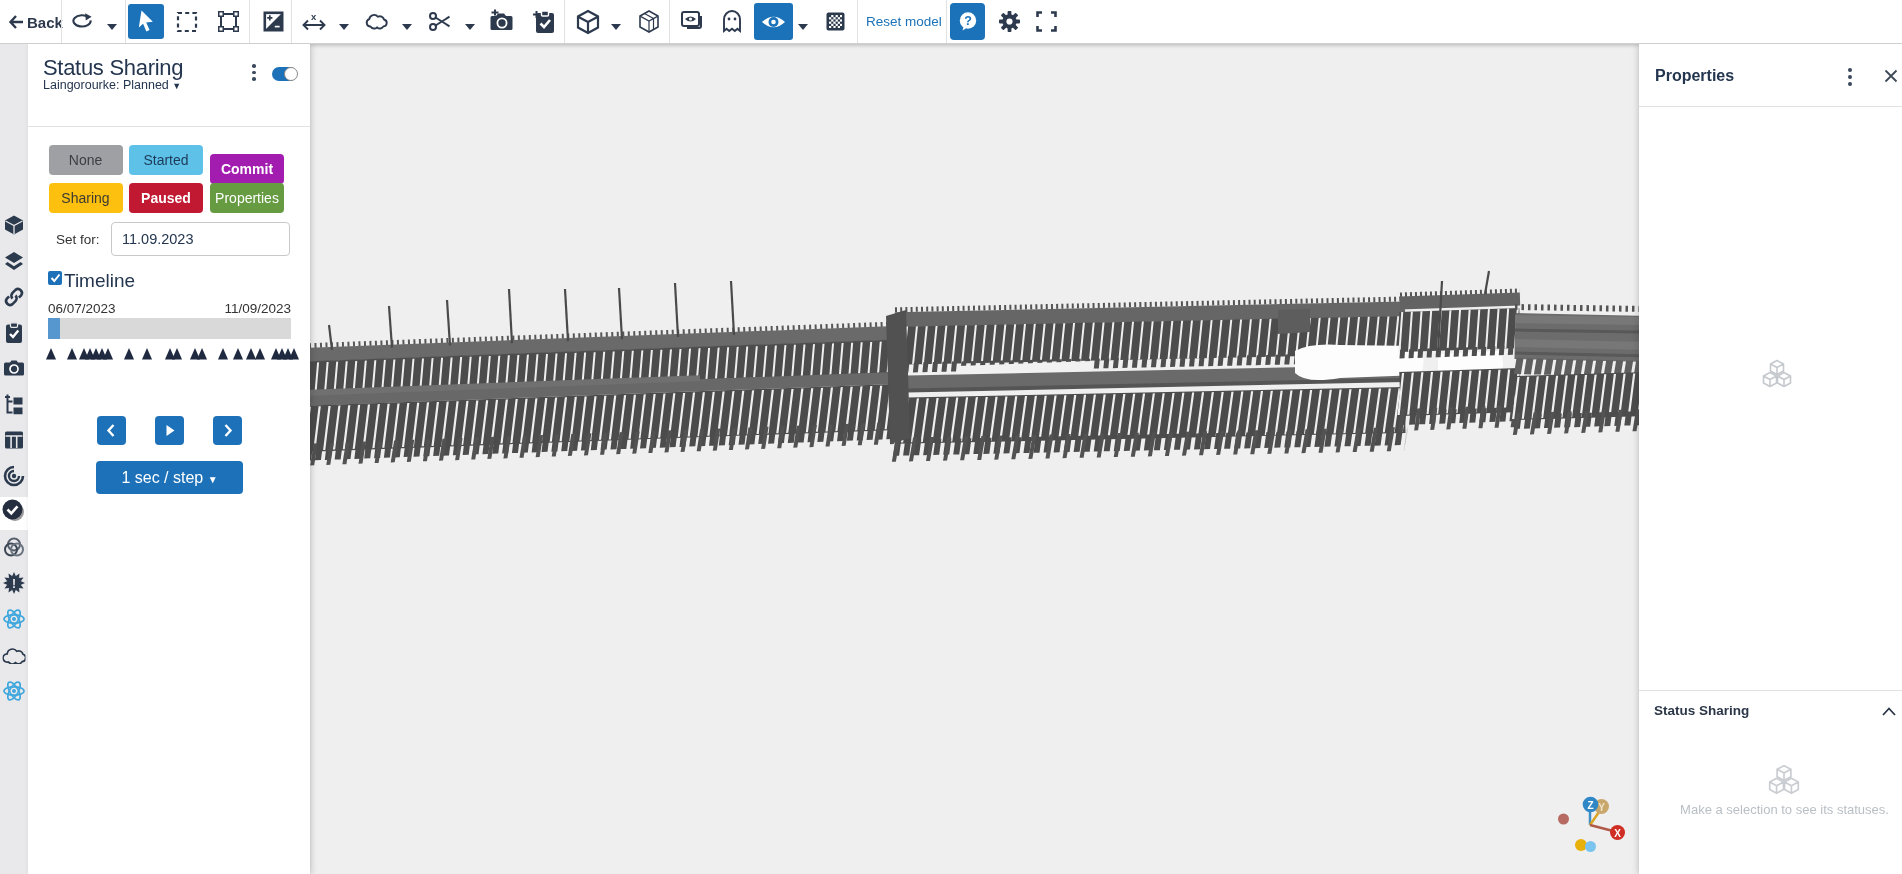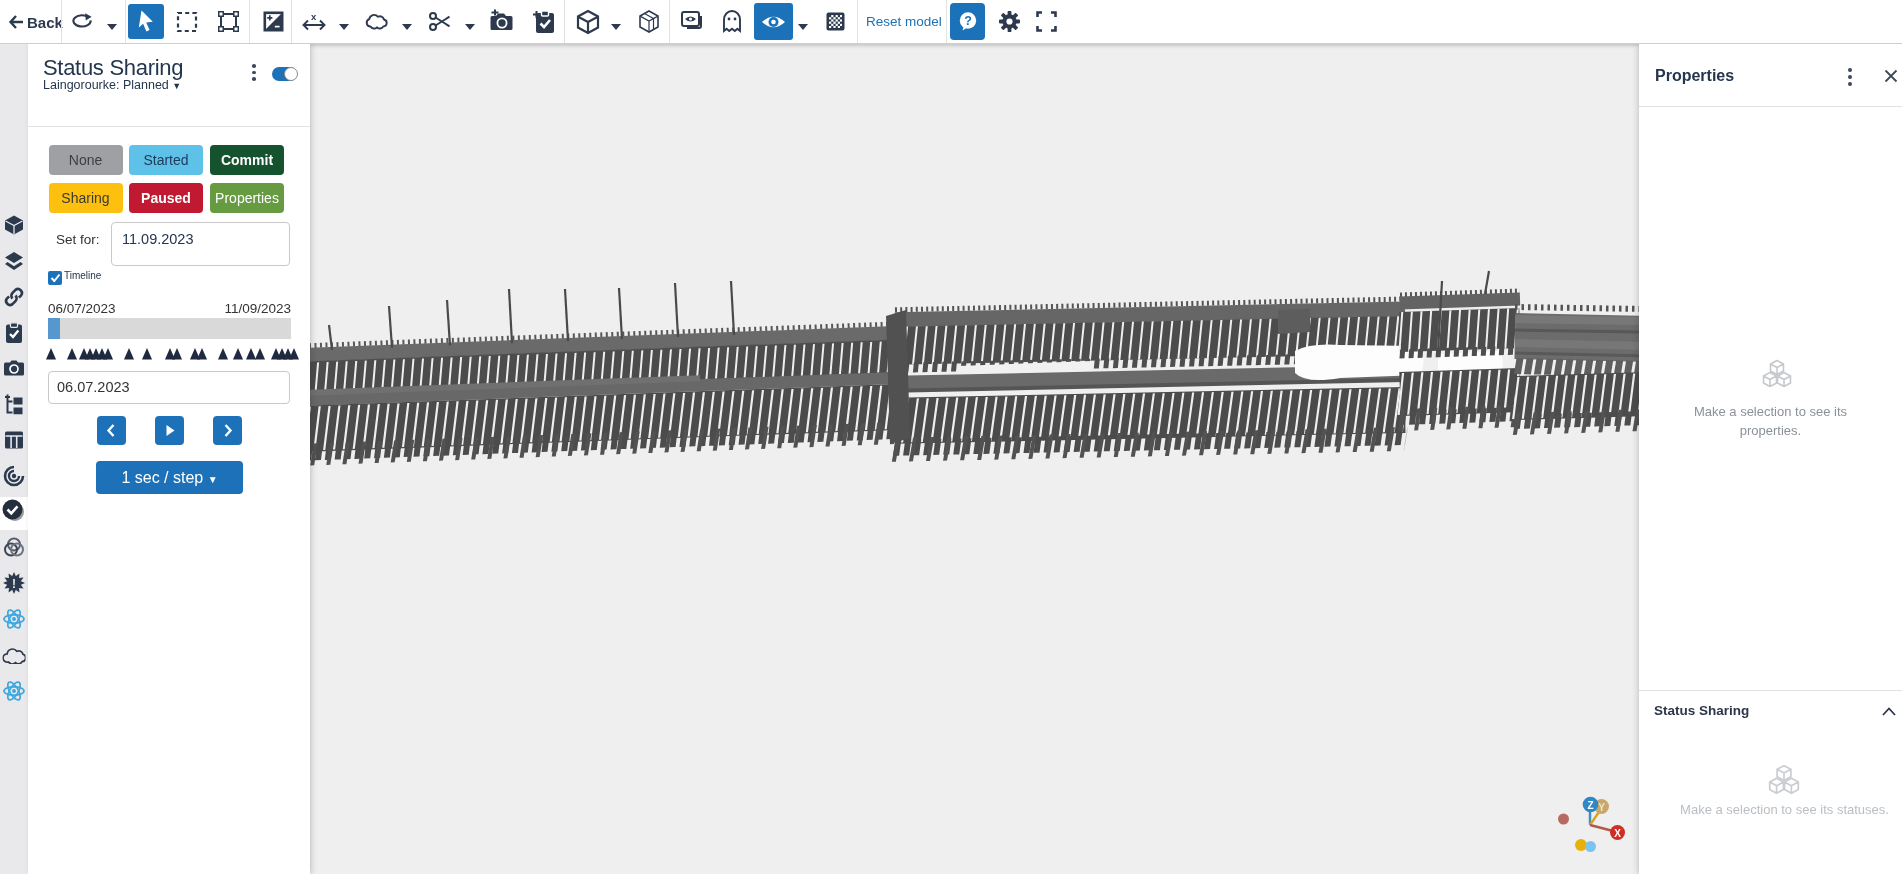--- a/index.html
+++ b/index.html
@@ -351,31 +351,31 @@
       <div style="width:3.6px;height:3.6px;border-radius:50%;background:#3c4a5d;margin-bottom:3px"></div>
       <div style="width:3.6px;height:3.6px;border-radius:50%;background:#3c4a5d;margin-bottom:3px"></div>
       <div style="width:3.6px;height:3.6px;border-radius:50%;background:#3c4a5d"></div>
     </div>
   <div style="position:absolute;left:244px;top:23px;width:25px;height:14px;border-radius:7px;background:#1d71b8"></div>
   <div style="position:absolute;left:256px;top:22.5px;width:14px;height:14px;border-radius:50%;background:#fff;border:1px solid #8a8a8a"></div>
   <div style="position:absolute;left:15px;top:34px;font-size:12.5px;color:#24364f">Laingorourke: Planned <span style="font-size:9px">▼</span></div>
   <div style="position:absolute;left:0;top:82px;width:282px;border-top:1px solid #e2e2e2"></div>
   <div class="btn" style="left:20.5px;top:101px;background:#9ea0a3;color:#3b3e44">None</div>
   <div class="btn" style="left:101px;top:101px;background:#5ec1e8;color:#1d3a57">Started</div>
-  <div class="btn" style="left:182px;top:101px;background:#14532d;color:#fff;font-weight:bold">Commit</div>
+  <div class="btn" style="left:182px;top:110px;background:#a21caf;color:#fff;font-weight:bold">Commit</div>
   <div class="btn" style="left:20.5px;top:139px;background:#fdc00f;color:#3c3a33">Sharing</div>
   <div class="btn" style="left:101px;top:139px;background:#c11931;color:#fff;font-weight:bold">Paused</div>
   <div class="btn" style="left:182px;top:139px;background:#669b41;color:#fff">Properties</div>
   <div style="position:absolute;left:28px;top:188px;font-size:13.5px;color:#333">Set for:</div>
-  <div style="position:absolute;left:83px;top:178px;width:179px;height:44px;border:1px solid #c9c9c9;border-radius:4px;font-size:14.5px;color:#24364f;line-height:32px;padding-left:10px">11.09.2023</div>
+  <div style="position:absolute;left:83px;top:178px;width:179px;height:34px;border:1px solid #c9c9c9;border-radius:4px;font-size:14.5px;color:#24364f;line-height:32px;padding-left:10px">11.09.2023</div>
   <div style="position:absolute;left:20px;top:227px;width:14px;height:14px;background:#1d71b8;border-radius:2px"></div>
   <svg style="position:absolute;left:22px;top:229px" width="11" height="10" viewBox="0 0 11 10">
       <path d="M1.5 5 L4.3 8 L9.5 1.5" stroke="#fff" stroke-width="2" fill="none"></path>
     </svg>
-  <div style="position:absolute;left:36px;top:226px;font-size:10px;color:#24364f">Timeline</div>
+  <div style="position:absolute;left:36px;top:226px;font-size:19px;color:#24364f">Timeline</div>
   <div style="position:absolute;left:20px;top:257px;font-size:13.5px;color:#333">06/07/2023</div>
   <div style="position:absolute;left:263px;top:257px;font-size:13.5px;color:#333;transform:translateX(-100%)">11/09/2023</div>
   <div style="position:absolute;left:20px;top:274px;width:243px;height:21px;background:#d9d9d9"></div>
   <div style="position:absolute;left:20px;top:274px;width:12px;height:21px;background:#5697d0"></div>
   <div style="position:absolute;left:-28px;top:-44px">
       <svg style="position:absolute;left:0;top:0" width="310" height="874" viewBox="0 0 310 874">
         <g fill="#1f2940">
           <path d="M46 359.5 L51 348 L56 359.5 Z"></path>
           <path d="M67 359.5 L72 348 L77 359.5 Z"></path>
           <path d="M79 359.5 L84 348 L89 359.5 Z"></path>
@@ -393,21 +393,20 @@
           <path d="M233 359.5 L238 348 L243 359.5 Z"></path>
           <path d="M246 359.5 L251 348 L256 359.5 Z"></path>
           <path d="M255 359.5 L260 348 L265 359.5 Z"></path>
           <path d="M271 359.5 L276 348 L281 359.5 Z"></path>
           <path d="M277 359.5 L282 348 L287 359.5 Z"></path>
           <path d="M283 359.5 L288 348 L293 359.5 Z"></path>
           <path d="M289 359.5 L294 348 L299 359.5 Z"></path>
         </g>
       </svg>
     </div>
-  <div style="position:absolute;left:20px;top:327px;width:242px;height:33px;border:1px solid #c9c9c9;border-radius:4px;font-size:14.5px;color:#333;line-height:31px;padding-left:8px">06.07.2023</div>
   <div class="bblue" style="left:69px;top:372px;width:29px;height:29px"><svg width="29" height="29" viewBox="0 0 29 29">
         <path d="M16.5 9 L11.5 14.5 L16.5 20" stroke="#fff" stroke-width="2.4" fill="none"></path>
       </svg></div>
   <div class="bblue" style="left:127px;top:372px;width:29px;height:29px"><svg width="29" height="29" viewBox="0 0 29 29">
         <path d="M11.5 9 L19.5 14.5 L11.5 20 Z" fill="#fff"></path>
       </svg></div>
   <div class="bblue" style="left:185px;top:372px;width:29px;height:29px"><svg width="29" height="29" viewBox="0 0 29 29">
         <path d="M12.5 9 L17.5 14.5 L12.5 20" stroke="#fff" stroke-width="2.4" fill="none"></path>
       </svg></div>
   <div class="bblue" style="left:68px;top:417px;width:147px;height:33px;font-size:16px;text-align:center;line-height:33px">1 sec / step <span style="font-size:10px">▼</span></div>
@@ -423,21 +422,20 @@
       <path d="M1.5 1.5 L12.5 12.5 M12.5 1.5 L1.5 12.5" stroke="#3f4a57" stroke-width="1.8"></path>
     </svg>
   <div style="position:absolute;left:0;top:62px;width:263px;border-top:1px solid #e2e2e2"></div>
   <div style="position:absolute;left:121px;top:315px"><svg width="34" height="32" viewBox="0 0 34 32">
         <g fill="none" stroke="#c5c9ce" stroke-width="1.6" stroke-linejoin="round">
 <path d="M17 1.5 L23.5 5 V12 L17 15.5 L10.5 12 V5 Z M10.5 5 L17 8.5 L23.5 5 M17 8.5 V15.5"></path>
 <path d="M10 13.5 L16.5 17 V24 L10 27.5 L3.5 24 V17 Z M3.5 17 L10 20.5 L16.5 17 M10 20.5 V27.5"></path>
 <path d="M24 13.5 L30.5 17 V24 L24 27.5 L17.5 24 V17 Z M17.5 17 L24 20.5 L30.5 17 M24 20.5 V27.5"></path>
 </g>
       </svg></div>
-  <div style="position:absolute;left:0;top:358px;width:263px;text-align:center;font-size:13px;color:#8b9198;line-height:19px">Make a selection to see its<br>properties.</div>
   <div style="position:absolute;left:0;top:646px;width:263px;border-top:1px solid #e2e2e2"></div>
   <div style="position:absolute;left:15px;top:659px;font-size:13.5px;font-weight:600;color:#2b3748">Status Sharing</div>
   <svg style="position:absolute;left:243px;top:663px" width="14" height="9" viewBox="0 0 14 9">
       <path d="M1 8 L7 1.5 L13 8" stroke="#2b3748" stroke-width="1.8" fill="none"></path>
     </svg>
   <div style="position:absolute;left:127px;top:720px"><svg width="36" height="34" viewBox="0 0 34 32">
         <g fill="none" stroke="#c9cdd2" stroke-width="1.6" stroke-linejoin="round">
 <path d="M17 1.5 L23.5 5 V12 L17 15.5 L10.5 12 V5 Z M10.5 5 L17 8.5 L23.5 5 M17 8.5 V15.5"></path>
 <path d="M10 13.5 L16.5 17 V24 L10 27.5 L3.5 24 V17 Z M3.5 17 L10 20.5 L16.5 17 M10 20.5 V27.5"></path>
 <path d="M24 13.5 L30.5 17 V24 L24 27.5 L17.5 24 V17 Z M17.5 17 L24 20.5 L30.5 17 M24 20.5 V27.5"></path>

